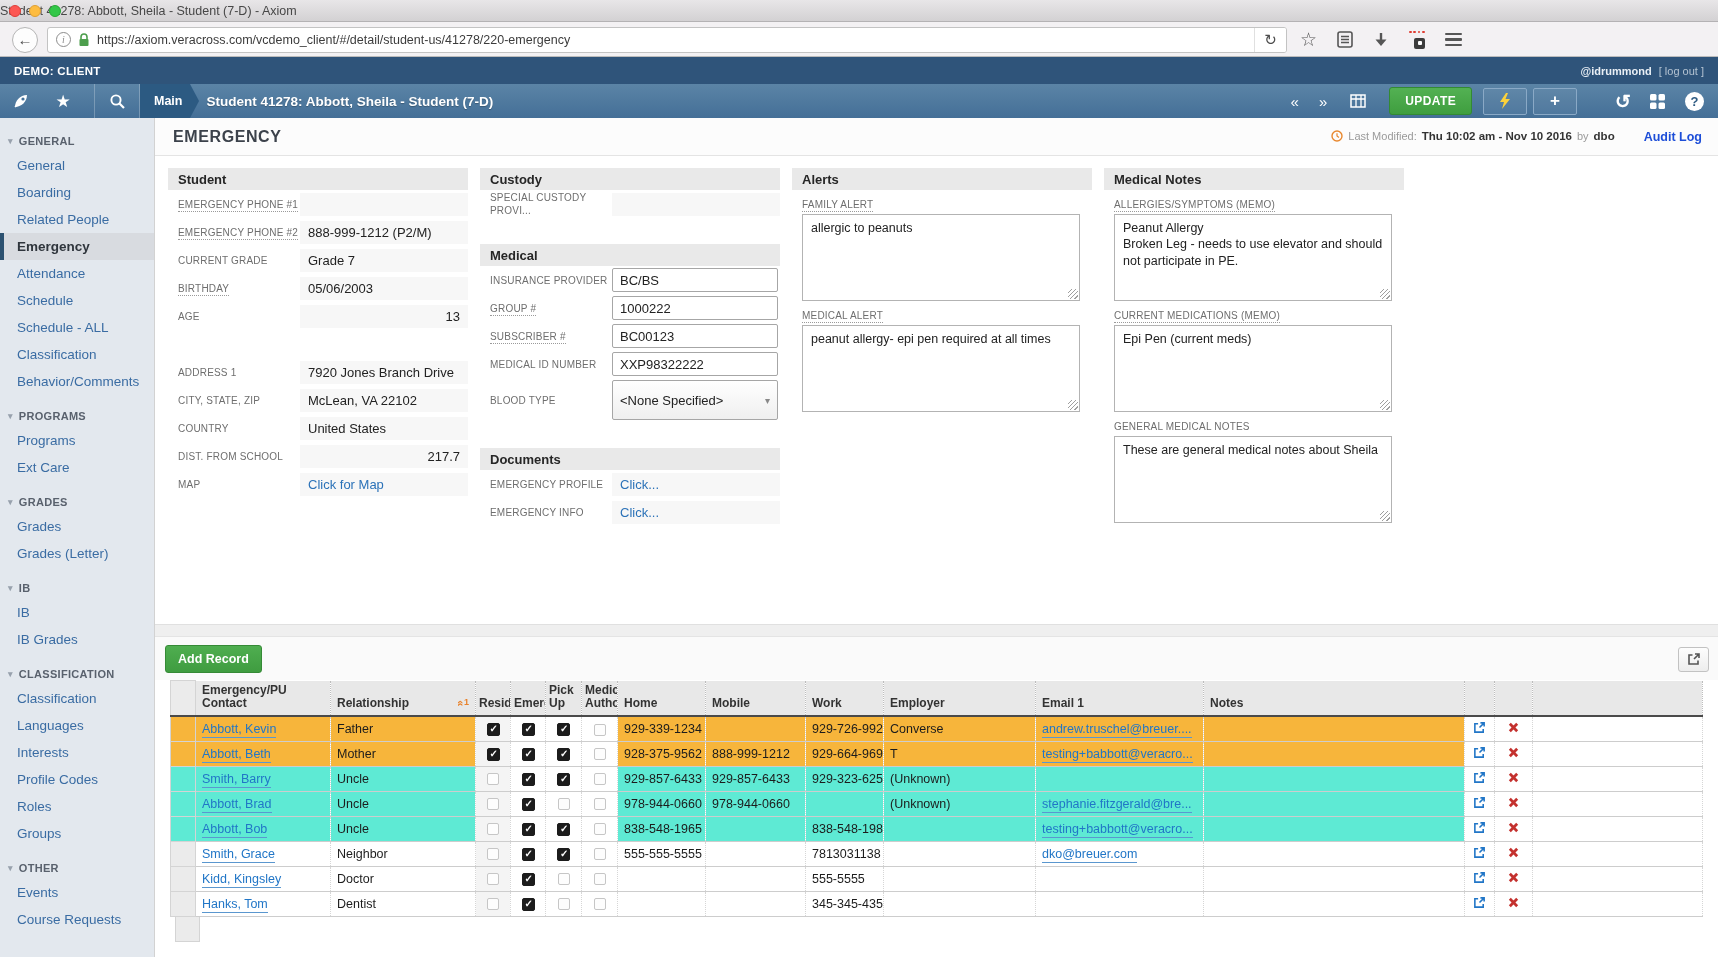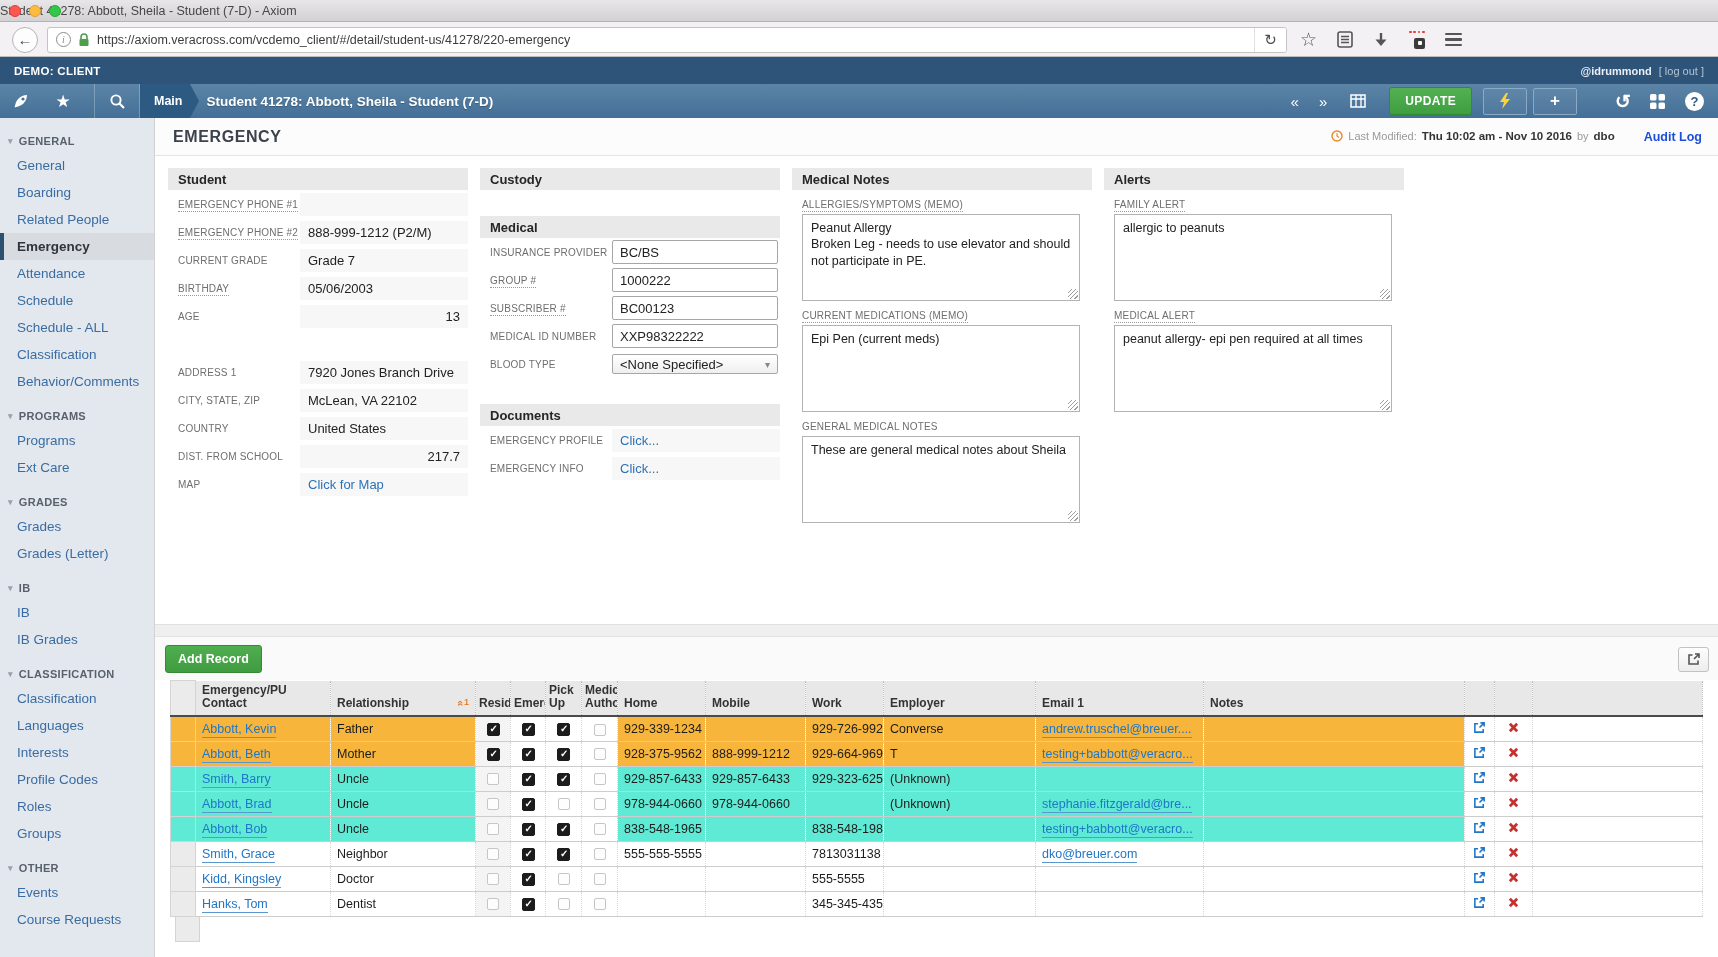--- a/index.html
+++ b/index.html
@@ -109,21 +109,21 @@
   .hint { border-bottom:1px dotted #9a9a9a; padding-bottom:1px; }
   .fval { flex:1; background:#f7f7f7; margin:2px 0; padding:4px 8px; font-size:13px; color:#222;
     min-height:23px; overflow:hidden; white-space:nowrap; }
   .fval.num { text-align:right; }
   .fval-link { color:#2b72b8; text-decoration:none; }
   .gap-row { height:28px; }
   .panel-gap { height:26px; }
   .finput { flex:1; border:1px solid #a6a6a6; background:#fff; margin:2px 2px 2px 0; padding:4px 7px;
     font-size:13px; color:#222; border-radius:2px; height:24px; font-family:inherit; min-width:0; }
   .fselect { flex:1; border:1px solid #a6a6a6; background:linear-gradient(#fff,#efefef);
-    margin:2px 2px 2px 0; padding:4px 7px; font-size:13px; color:#222; border-radius:2px; height:20px;
+    margin:2px 2px 2px 0; padding:4px 7px; font-size:13px; color:#222; border-radius:2px; height:40px;
     display:flex; align-items:center; justify-content:space-between; }
   .sel-caret { color:#888; font-size:10px; }
   .memo-label { padding:9px 0 4px 10px; font-size:10px; color:#6e6e6e; letter-spacing:.2px; }
   .memo { margin-left:10px; width:278px; height:87px; border:1px solid #b3b3b3; background:#fff;
     padding:5px 8px; font-size:12.5px; color:#222; white-space:pre-wrap; position:relative;
     line-height:1.3; overflow:hidden; }
   .memo::after { content:""; position:absolute; right:1px; bottom:1px; width:10px; height:10px;
     background:repeating-linear-gradient(-45deg, transparent 0 2px, #9f9f9f 2px 3px); }
 
   .section-divider { height:13px; background:#efefef; border-top:1px solid #e0e0e0;
@@ -406,20 +406,24 @@
             <div class="fval num">217.7</div>
           </div>
         <div class="frow">
             <div class="flabel"><span>MAP</span></div>
             <div class="fval"><a class="fval-link" href="#">Click for Map</a></div>
           </div>
       </div>
 
       <div class="pcol">
         <div class="panel-h">Custody</div>
+        <div class="frow">
+            <div class="flabel"><span>SPECIAL CUSTODY PROVI...</span></div>
+            <div class="fval"></div>
+          </div>
         <div class="panel-gap"></div>
         <div class="panel-h">Medical</div>
         <div class="frow">
             <div class="flabel"><span>INSURANCE PROVIDER</span></div>
             <input class="finput" value="BC/BS" style="">
           </div>
         <div class="frow">
             <div class="flabel"><span class="hint">GROUP #</span></div>
             <input class="finput" value="1000222" style="">
           </div>
@@ -441,39 +445,39 @@
         <div class="panel-gap"></div>
         <div class="panel-h">Documents</div>
         <div class="frow">
             <div class="flabel"><span>EMERGENCY PROFILE</span></div>
             <div class="fval"><a class="fval-link" href="#">Click...</a></div>
           </div>
         <div class="frow">
             <div class="flabel"><span>EMERGENCY INFO</span></div>
             <div class="fval"><a class="fval-link" href="#">Click...</a></div>
           </div>
+      </div>
+
+      <div class="pcol">
+        <div class="panel-h">Alerts</div>
+        <div class="memo-label"><span class="hint">FAMILY ALERT</span></div>
+        <div class="memo">allergic to peanuts</div>
+        <div class="memo-label"><span class="hint">MEDICAL ALERT</span></div>
+        <div class="memo">peanut allergy- epi pen required at all times</div>
       </div>
 
       <div class="pcol">
         <div class="panel-h">Medical Notes</div>
         <div class="memo-label"><span class="hint">ALLERGIES/SYMPTOMS (MEMO)</span></div>
         <div class="memo">Peanut Allergy
 Broken Leg - needs to use elevator and should not participate in PE.</div>
         <div class="memo-label"><span class="hint">CURRENT MEDICATIONS (MEMO)</span></div>
         <div class="memo">Epi Pen (current meds)</div>
         <div class="memo-label"><span>GENERAL MEDICAL NOTES</span></div>
         <div class="memo">These are general medical notes about Sheila</div>
-      </div>
-
-      <div class="pcol">
-        <div class="panel-h">Alerts</div>
-        <div class="memo-label"><span class="hint">FAMILY ALERT</span></div>
-        <div class="memo">allergic to peanuts</div>
-        <div class="memo-label"><span class="hint">MEDICAL ALERT</span></div>
-        <div class="memo">peanut allergy- epi pen required at all times</div>
       </div>
 
     </div>
 
     <div class="section-divider"></div>
 
     <div class="grid-toolbar">
       <button class="add-btn">Add Record</button>
       <div class="pop-btn">
         <svg width="14" height="14" viewBox="0 0 14 14">

